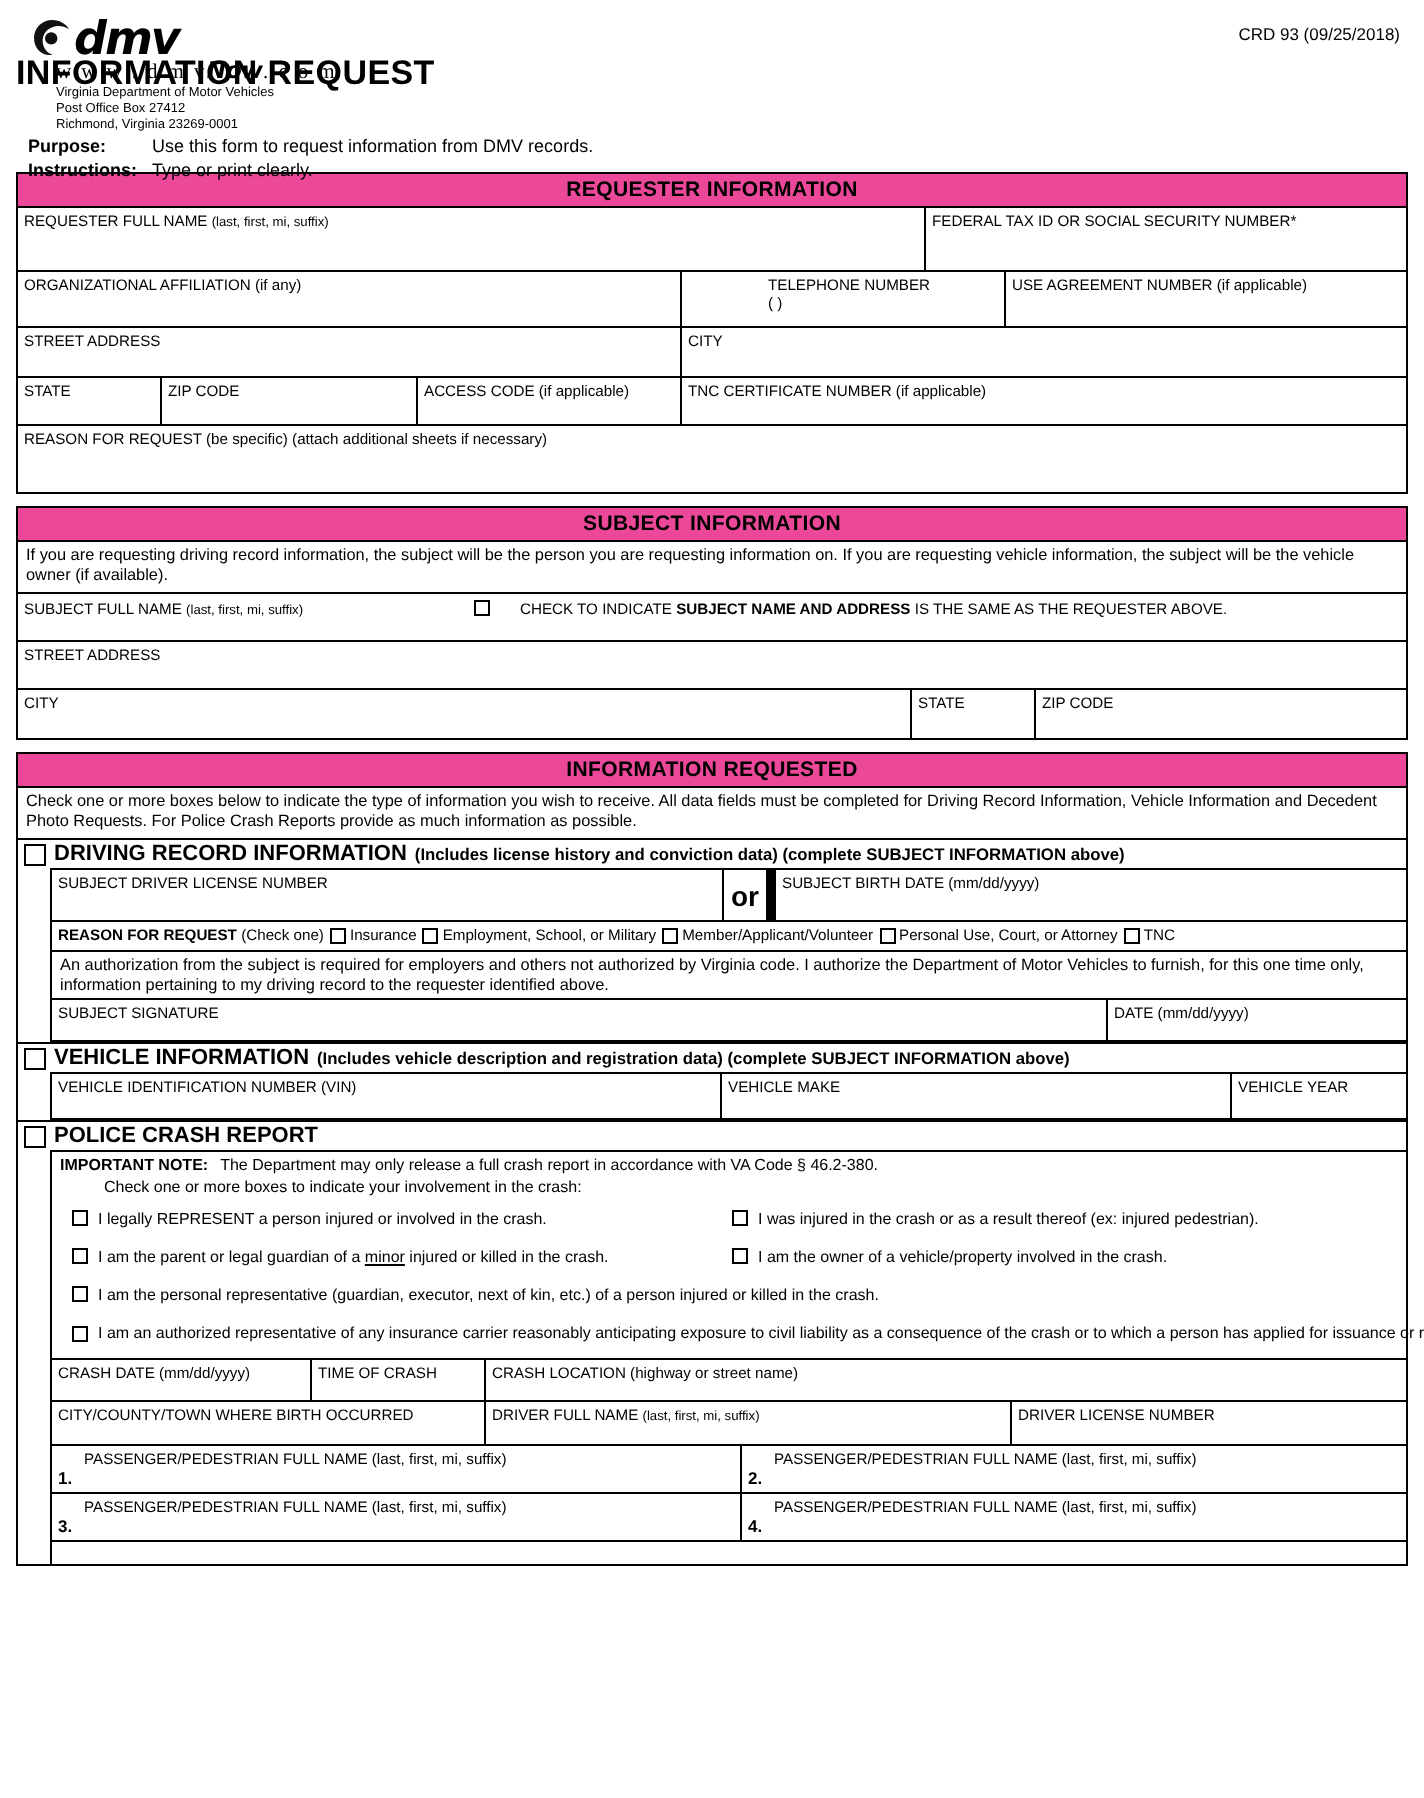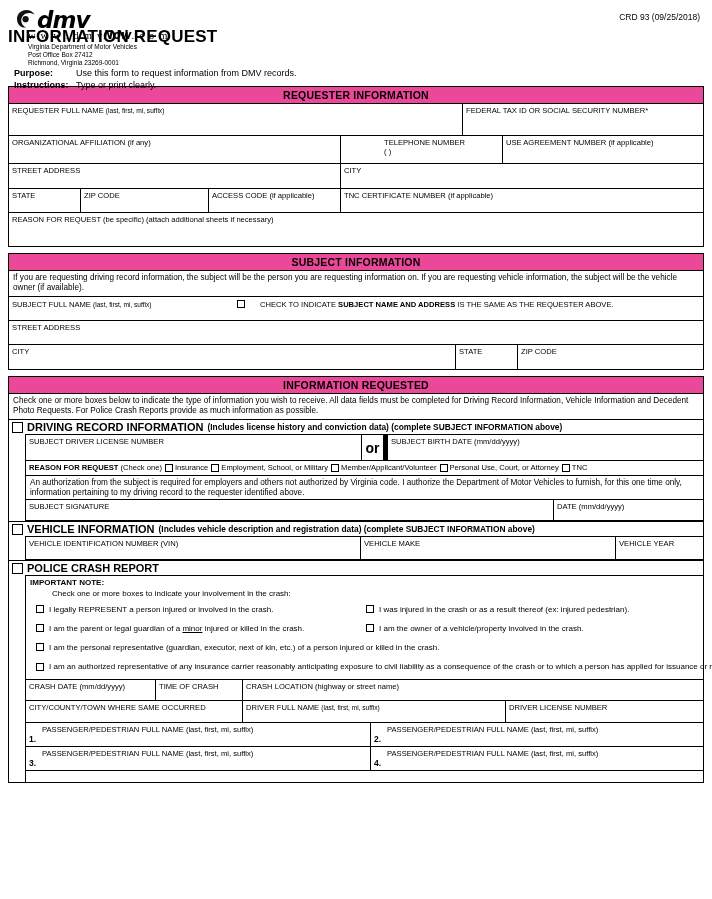--- a/index.html
+++ b/index.html
@@ -333,20 +333,21 @@
 
     <div class="row last" style="display:block;">
       <div class="blk-head">
         <span class="cb big"></span>
         <span class="t">POLICE CRASH REPORT</span>
       </div>
 
       <div class="inner" style="border-bottom:none;">
         <div class="note-row">
           <b>IMPORTANT NOTE:</b>
+          <span>The Department may only release a full crash report in accordance with VA Code § 46.2-380.</span>
         </div>
         <div style="padding:0 4px 4px 26px; font-size:8px;">Check one or more boxes to indicate your involvement in the crash:</div>
 
         <div class="crash-grid">
           <div class="crash-line">
             <div class="c1 crash-opt">
               <span class="cb"></span>
               <span>I legally REPRESENT a person injured or involved in the crash.</span>
             </div>
             <div class="c2 crash-opt">
@@ -385,21 +386,21 @@
           <div class="cell" style="width:87px;">
             <div class="lbl">TIME OF CRASH</div>
           </div>
           <div class="cell last" style="flex:1;">
             <div class="lbl">CRASH LOCATION (highway or street name)</div>
           </div>
         </div>
 
         <div class="row" style="height:22px;">
           <div class="cell" style="width:217px;">
-            <div class="lbl">CITY/COUNTY/TOWN WHERE SAME OCCURRED</div>
+            <div class="lbl">CITY/COUNTY/TOWN WHERE BIRTH OCCURRED</div>
           </div>
           <div class="cell" style="width:263px;">
             <div class="lbl"><span>DRIVER FULL NAME</span> <span class="sm">(last, first, mi, suffix)</span></div>
           </div>
           <div class="cell last" style="flex:1;">
             <div class="lbl">DRIVER LICENSE NUMBER</div>
           </div>
         </div>
 
         <div class="row" style="height:24px;">

